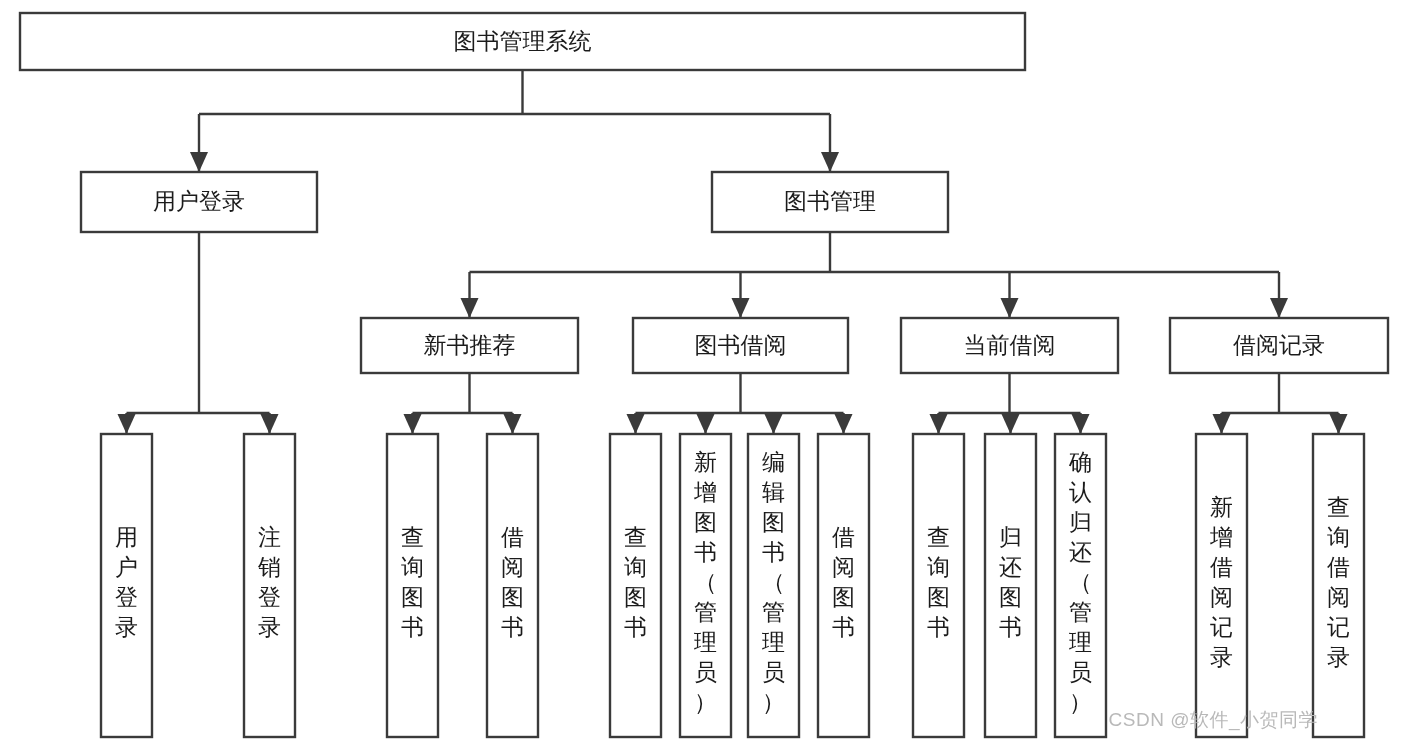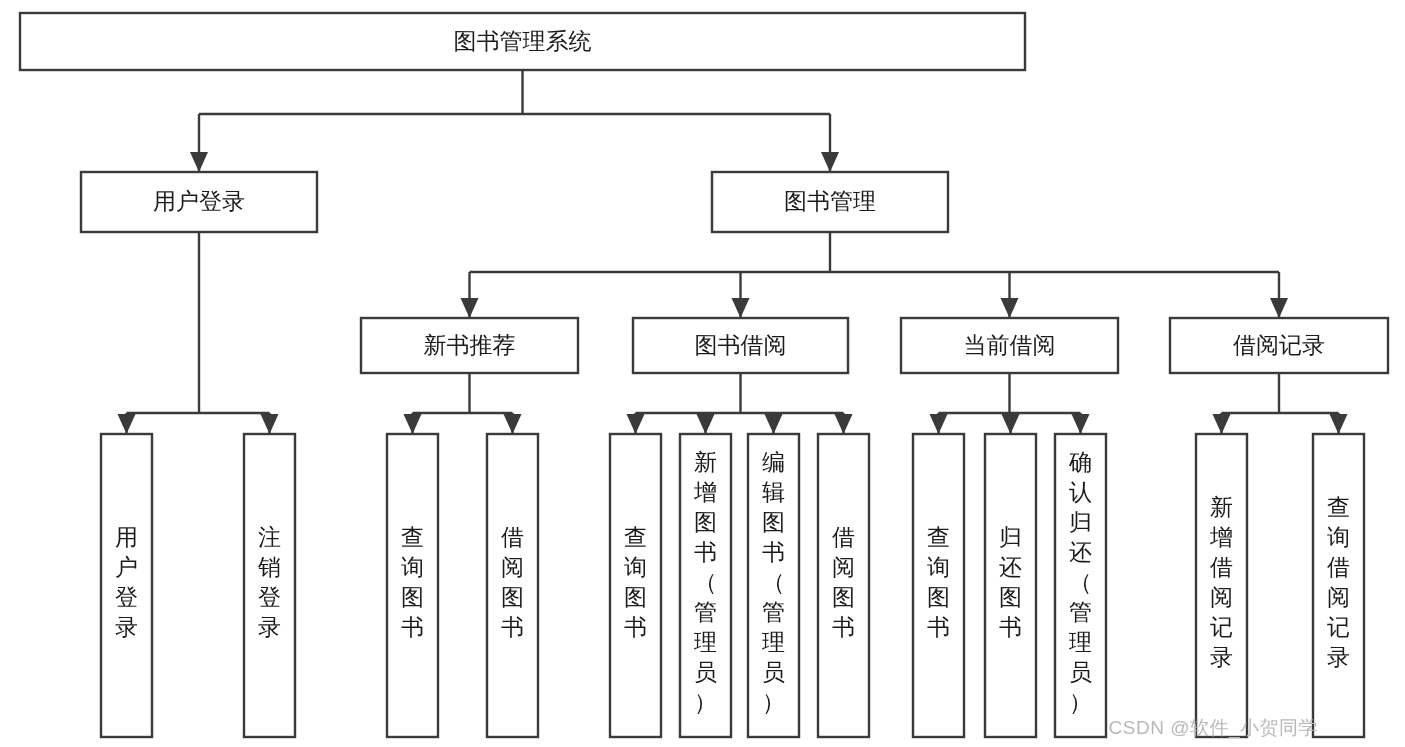--- a/index.html
+++ b/index.html
@@ -51,21 +51,21 @@
   }
   .node-label-v {
     font-family: "Liberation Sans", "DejaVu Sans", sans-serif;
     font-size: 23px;
     fill: #1b1b1b;
     text-anchor: middle;
   }
   .watermark-text {
     position: absolute;
     right: 12px;
-    bottom: 6px;
+    bottom: 14px;
     font-family: "Liberation Sans", "DejaVu Sans", sans-serif;
     font-size: 19px;
     color: #b9b9b9;
     letter-spacing: 0.5px;
     white-space: nowrap;
     user-select: none;
   }
 </style>
 </head>
 <body>

